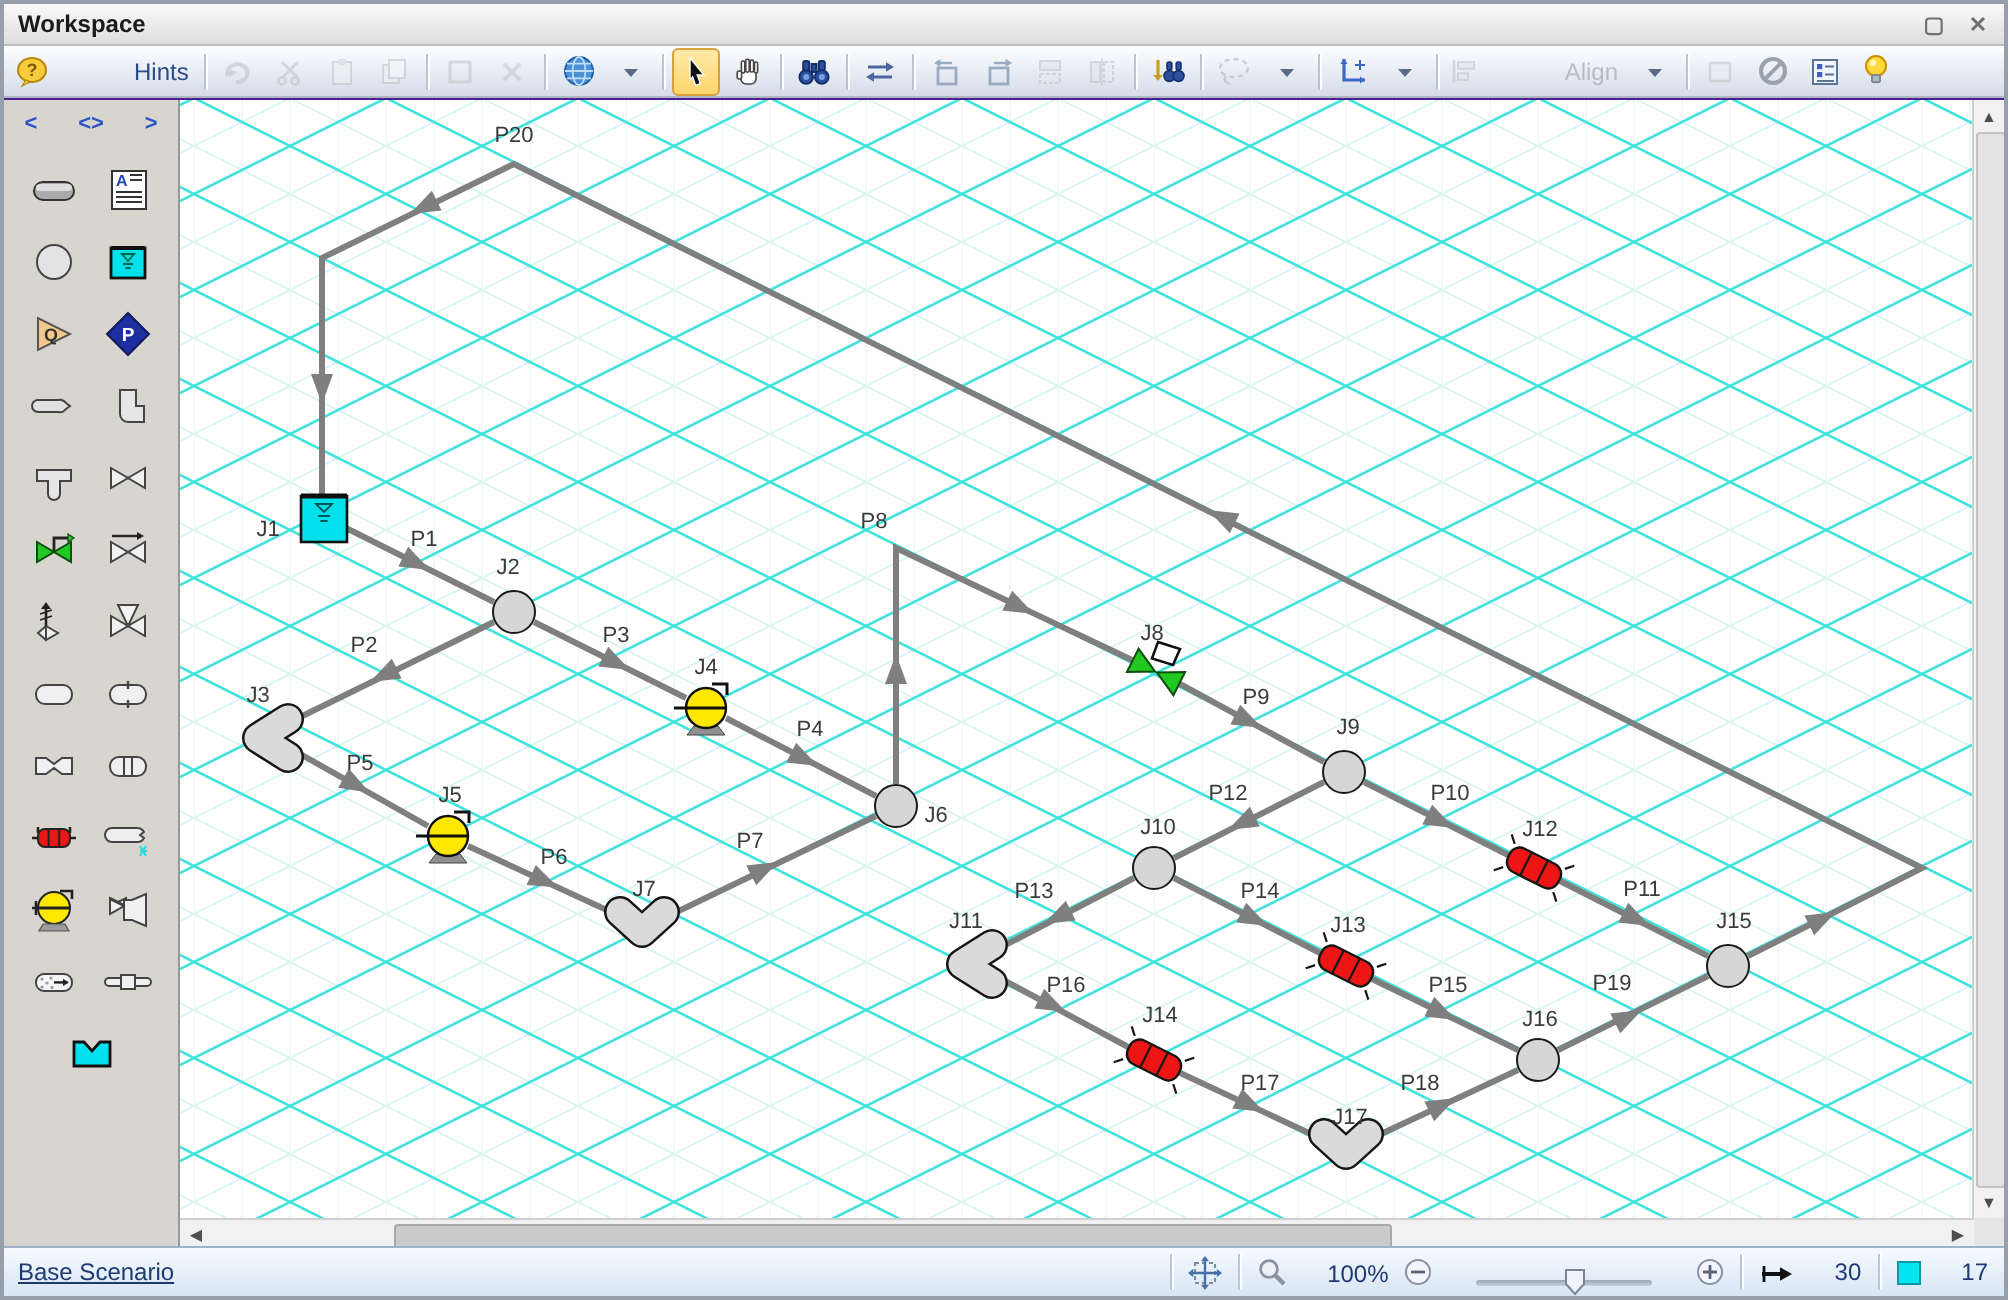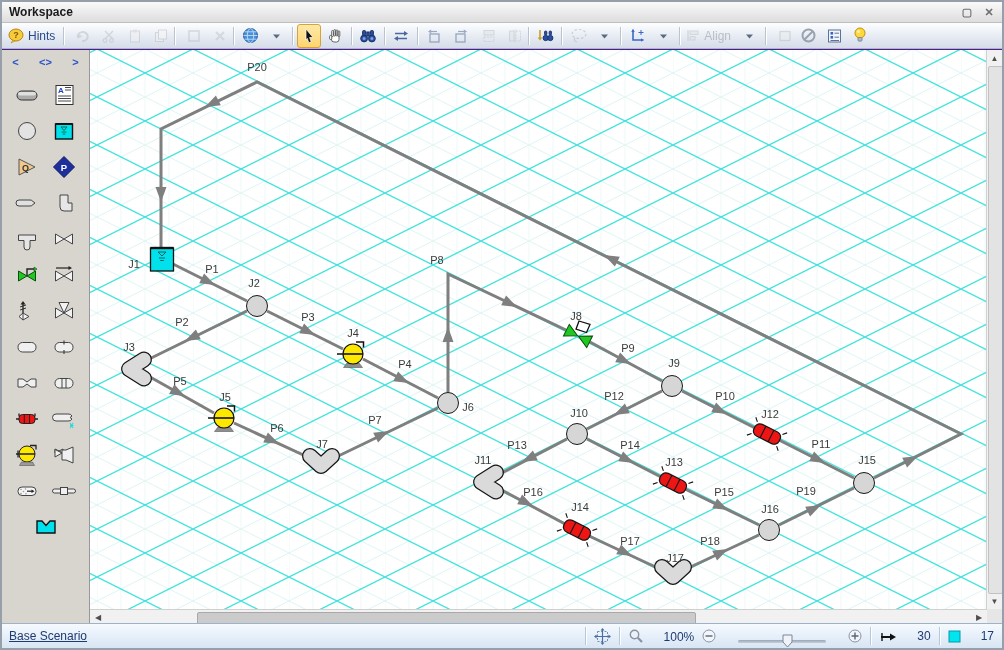--- a/index.html
+++ b/index.html
@@ -11,22 +11,22 @@
   .title{font-size:12px;font-weight:bold;color:#1a1a1a;padding-left:7px;flex:1;}
   .winbtn{width:18px;height:15px;margin-right:4px;display:flex;align-items:center;justify-content:center;
     color:#707070;font-size:11px;font-weight:bold;cursor:default;}
   
   .toolbar{position:absolute;left:0;top:21px;width:100%;height:26px;
     background:linear-gradient(#FDFEFF,#E6EBF3 55%,#D6DDE9);border-bottom:1px solid #AEB6C4;
     display:flex;align-items:center;padding-left:4px;box-sizing:border-box;}
   .tb-btn{height:22px;min-width:22px;display:flex;align-items:center;justify-content:center;
     border:1px solid transparent;border-radius:3px;margin:0 1px;}
   .tb-btn.active{background:linear-gradient(#FFE9A8,#FDD56E);border:1px solid #D8A23A;}
-  .tb-btn.disabled{opacity:.55;filter:grayscale(60%);justify-content:flex-end;}
-  .tb-btn .lbl{font-size:12px;color:#2B4A8B;padding:0 3px;}
+  .tb-btn.disabled{opacity:.55;filter:grayscale(60%);}
+  .tb-btn .lbl{font-size:12px;color:#2B4A8B;padding:0 3px;margin-left:39px;}
   .tb-btn.disabled .lbl{color:#8E97A6;}
   .tb-sep{width:1px;height:18px;background:#BBC3CF;margin:0 3px;box-shadow:1px 0 0 #FFFFFF;}
   
   .main{position:absolute;left:0;top:48px;bottom:24px;width:100%;}
   .toolbox{position:absolute;left:0;top:0;bottom:0;width:87px;background:#D8D5CF;border-right:1px solid #98989C;}
   .tb-nav{display:flex;justify-content:space-around;align-items:center;height:18px;margin-top:3px;}
   .tb-nav span{color:#2B55C8;font-size:11px;font-weight:bold;}
   .tools{display:flex;flex-wrap:wrap;justify-content:center;padding-top:6px;}
   .tool{width:37px;height:36px;display:flex;align-items:center;justify-content:center;}
   .canvas{position:absolute;left:88px;top:0;width:897px;height:559px;background:#fff;overflow:hidden;}

